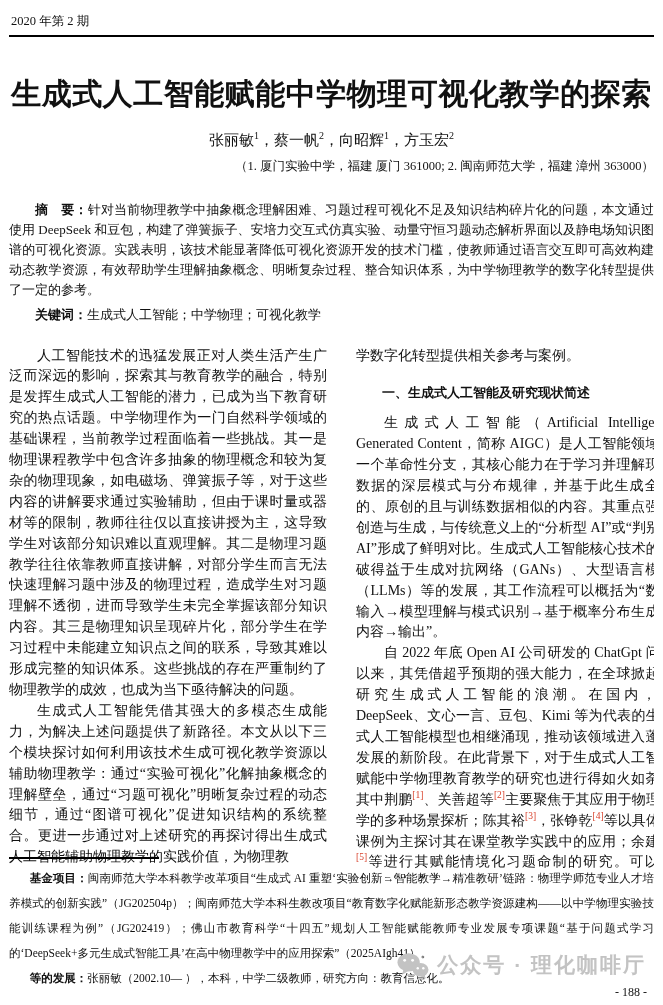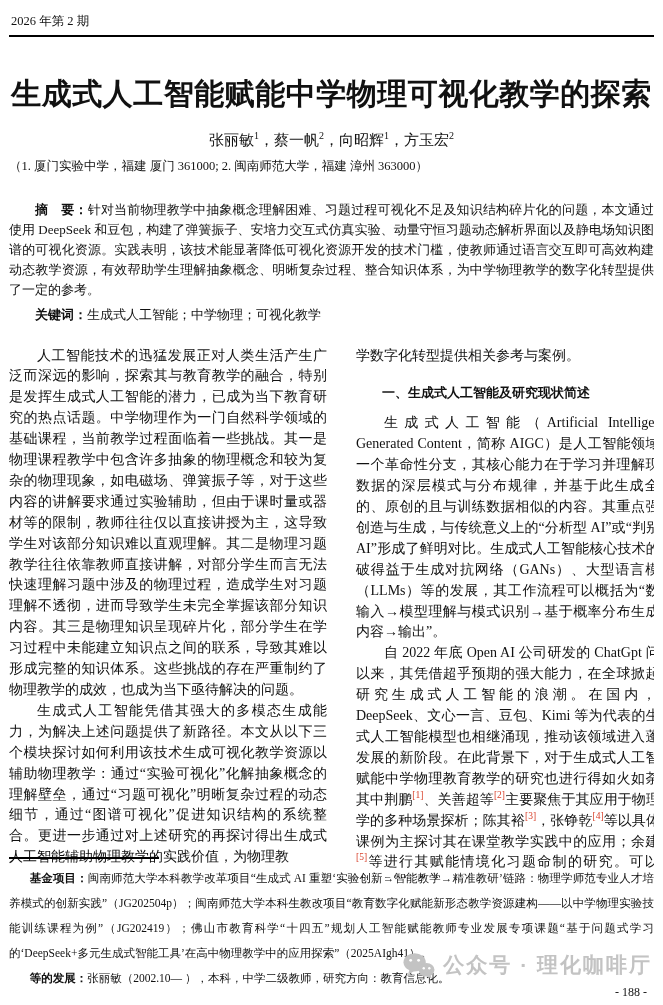--- a/index.html
+++ b/index.html
@@ -34,21 +34,21 @@
     letter-spacing: 0.5px;
   }
   .authors {
     margin-top: 17px;
     text-align: center;
     font-size: 15px;
   }
   .authors sup { font-size: 10px; }
   .affiliation {
     margin-top: 8px;
-    text-align: left;
+    text-align: right;
     font-size: 12.5px;
   }
   
   .abstract {
     margin-top: 25px;
     font-size: 13px;
     line-height: 20px;
     text-align: justify;
     text-indent: 2em;
   }
@@ -100,21 +100,21 @@
   .fnrule { width: 150px; height: 2px; background: #000; margin-bottom: 7px; }
   .fund, .bio {
     font-size: 11.5px;
     line-height: 25px;
     text-align: justify;
     text-indent: 1.8em;
   }
   
   .watermark {
     position: absolute;
-    right: 11px;
+    right: 17px;
     top: 951px;
     display: flex;
     align-items: center;
     gap: 8px;
     color: #c3c3c3;
     font-family: "Liberation Sans", "DejaVu Sans", sans-serif;
     font-size: 21px;
     font-weight: 600;
     letter-spacing: 2px;
     user-select: none;
@@ -125,21 +125,21 @@
     bottom: 5px;
     font-size: 12px;
   }
 </style>
 </head>
 <body>
 
 <div class="page">
 
   <header class="masthead">
-    <span>2026 年第 2 期</span>
+    <span>2020 年第 2 期</span>
   </header>
 
   <h1 class="title">生成式人工智能赋能中学物理可视化教学的探索</h1>
 
   <div class="authors"><span><span>张丽敏</span><sup>1</sup><span>，</span></span><span><span>蔡一帆</span><sup>2</sup><span>，</span></span><span><span>向昭辉</span><sup>1</sup><span>，</span></span><span><span>方玉宏</span><sup>2</sup></span></div>
 
   <div class="affiliation">（1. 厦门实验中学，福建 厦门 361000; 2. 闽南师范大学，福建 漳州 363000）</div>
 
   <p class="abstract"><b class="lbl">摘　要：</b><span>针对当前物理教学中抽象概念理解困难、习题过程可视化不足及知识结构碎片化的问题，本文通过使用 DeepSeek 和豆包，构建了弹簧振子、安培力交互式仿真实验、动量守恒习题动态解析界面以及静电场知识图谱的可视化资源。实践表明，该技术能显著降低可视化资源开发的技术门槛，使教师通过语言交互即可高效构建动态教学资源，有效帮助学生理解抽象概念、明晰复杂过程、整合知识体系，为中学物理教学的数字化转型提供了一定的参考。</span></p>
 

